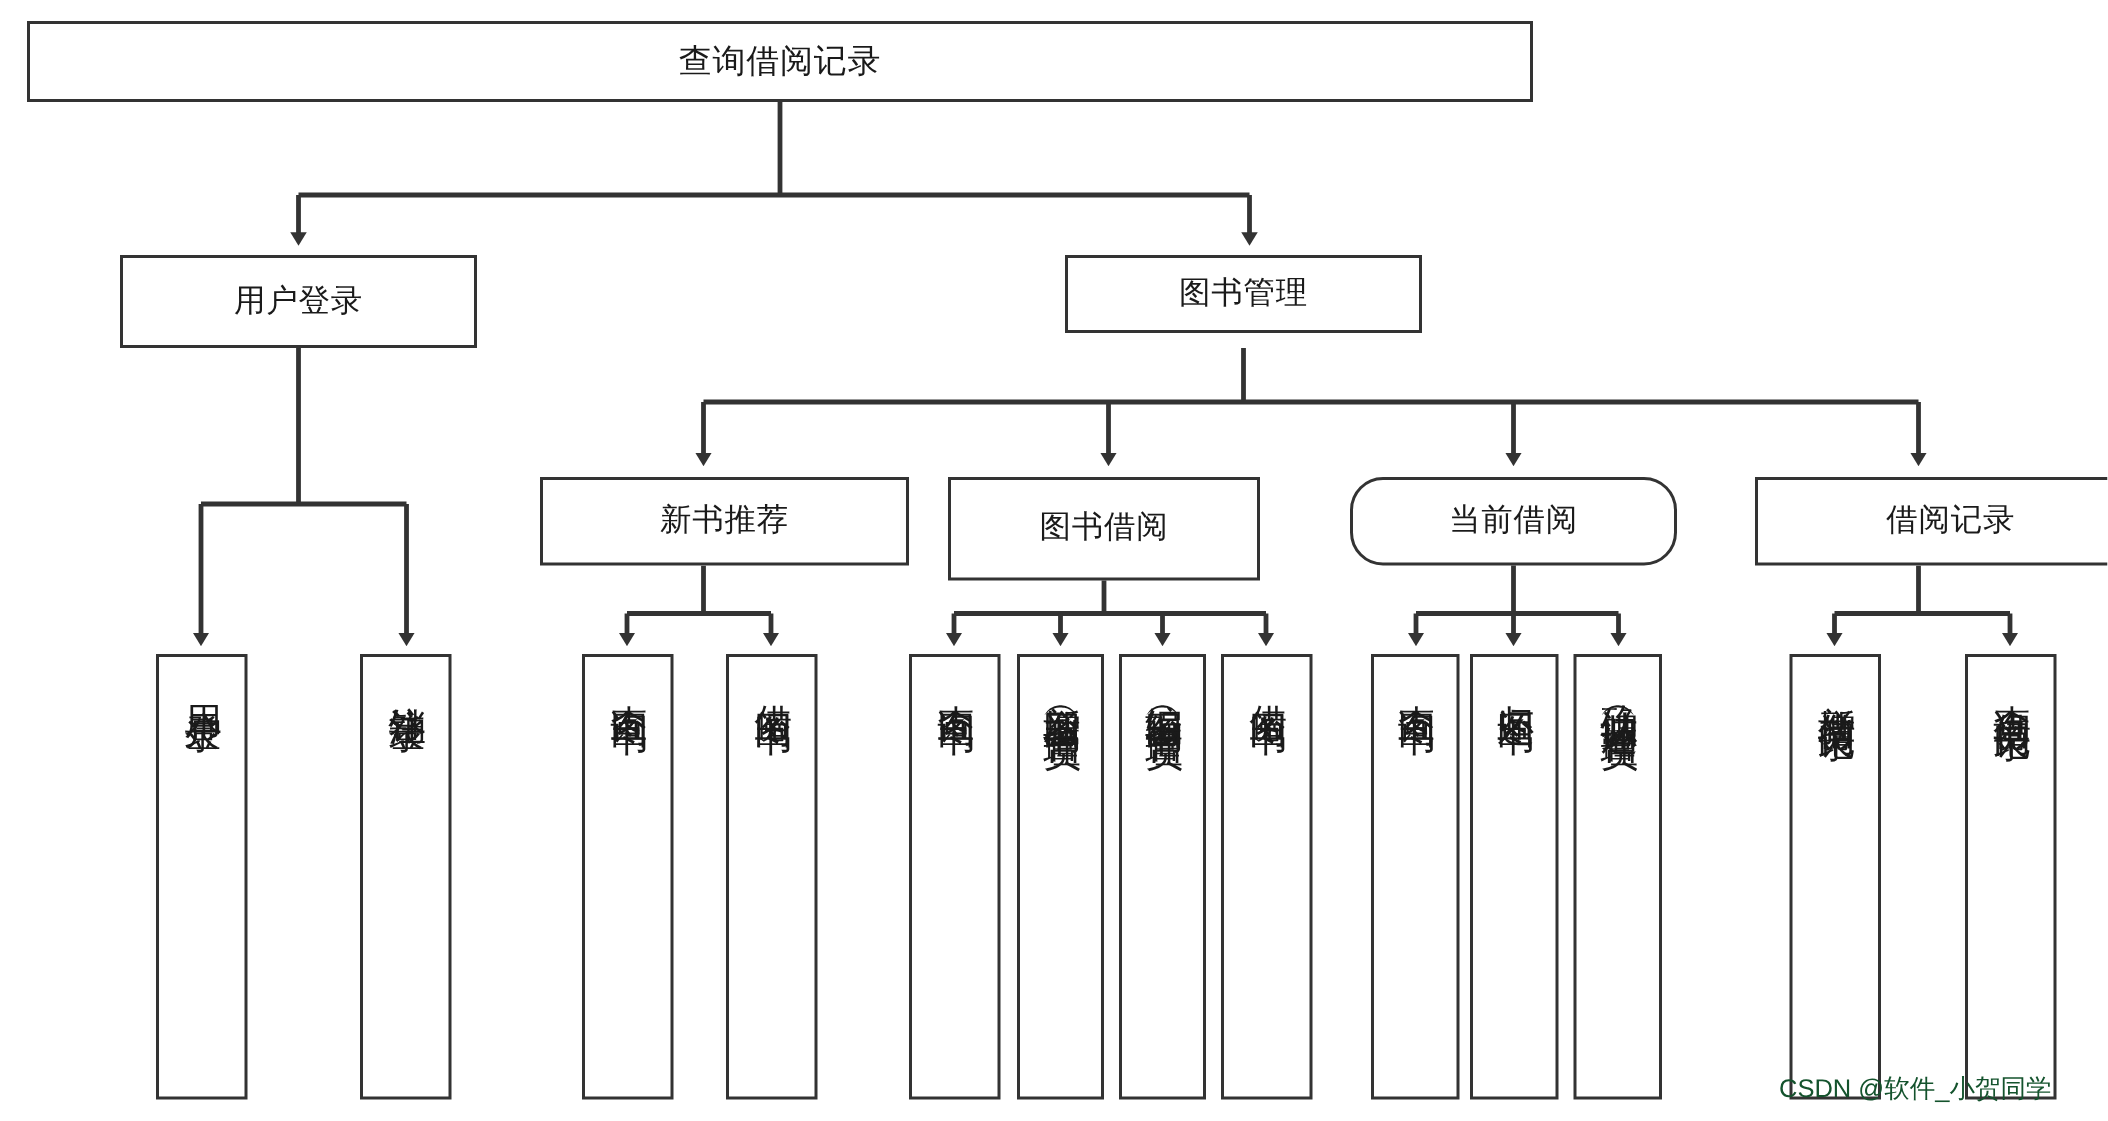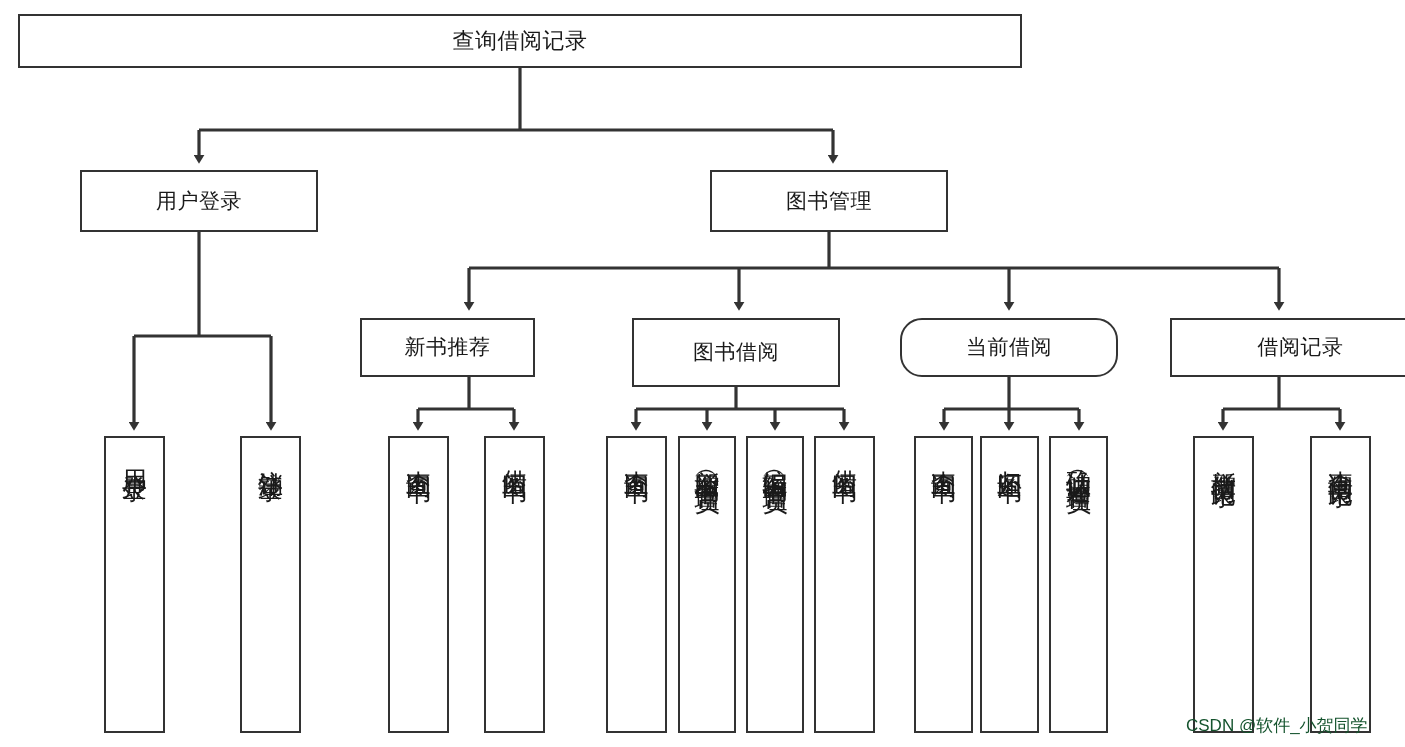--- a/index.html
+++ b/index.html
@@ -124,25 +124,25 @@
     </g>
   </svg>
 
   <div id="root" class="node h" style="left:18px; top:14px; width:1004px; height:54px;">
     <span class="lbl">查询借阅记录</span>
   </div>
 
   <div class="node h" style="left:80px; top:170px; width:238px; height:62px;">
     <span class="lbl">用户登录</span>
   </div>
-  <div class="node h" style="left:710px; top:170px; width:238px; height:62px;">
+  <div class="node h" style="left:710px; top:170px; width:238px; height:52px;">
     <span class="lbl">图书管理</span>
   </div>
 
-  <div class="node h" style="left:360px; top:318px; width:175px; height:59px;">
+  <div class="node h" style="left:360px; top:318px; width:246px; height:59px;">
     <span class="lbl">新书推荐</span>
   </div>
   <div class="node h" style="left:632px; top:318px; width:208px; height:69px;">
     <span class="lbl">图书借阅</span>
   </div>
   <div class="node h" style="left:900px; top:318px; width:218px; height:59px;border-radius:22px;">
     <span class="lbl">当前借阅</span>
   </div>
   <div class="node h" style="left:1170px; top:318px; width:261px; height:59px;">
     <span class="lbl">借阅记录</span>

